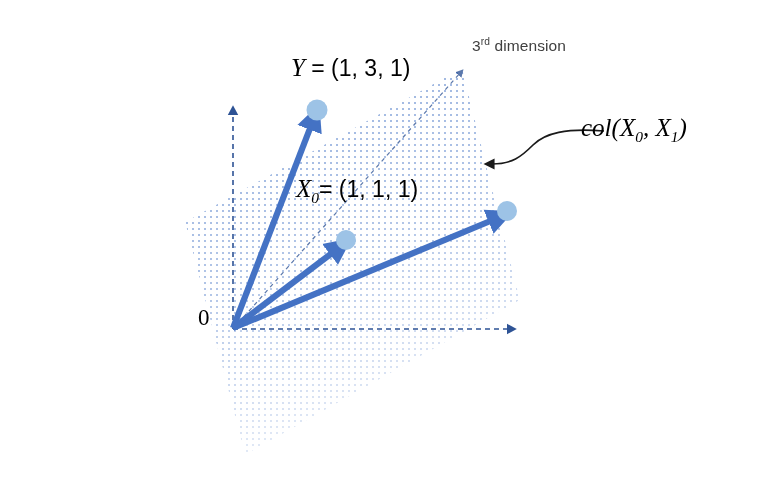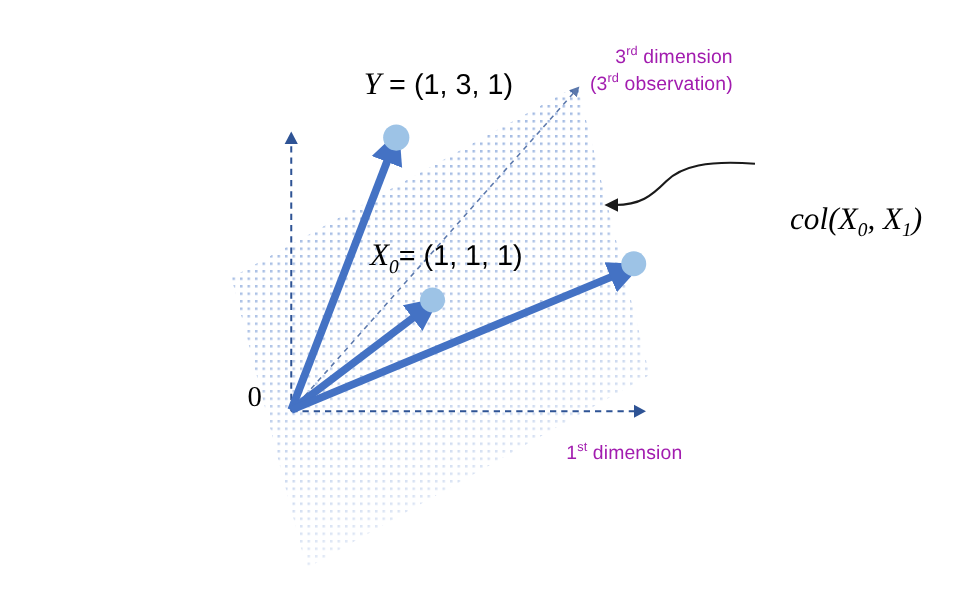--- a/index.html
+++ b/index.html
@@ -22,27 +22,26 @@
   }
   svg.canvas {
     position: absolute;
     left: 0; top: 0;
     width: 768px;
     height: 487px;
     display: block;
   }
   .axis-label {
     position: absolute;
-    color: #a21caf;
+    color: #404040;
     font-family: "Liberation Sans", sans-serif;
     font-size: 15.5px;
     line-height: 1.42;
     white-space: nowrap;
     letter-spacing: 0.1px;
-    text-align: right;
   }
   .axis-label sup {
     font-size: 0.66em;
     vertical-align: super;
     line-height: 0;
   }
   .math-label {
     position: absolute;
     color: #000000;
     font-family: "Liberation Serif", serif;
@@ -124,45 +123,39 @@
     <g>
       <path d="M604,131 C566,128 545,133 533,145 C521,157 512,164 492,164" fill="none" stroke="#1a1a1a" stroke-width="1.7" marker-end="url(#arrowBlack)"></path>
     </g>
   </svg>
 
 
   <div class="axis-label" style="left:472px; top:35px;">
     <div>
       <span>3</span><sup>rd</sup><span> dimension</span>
     </div>
-    <div>
-      <span>(3</span><sup>rd</sup><span> observation)</span>
-    </div>
   </div>
 
   <div class="axis-label" style="left:453px; top:352px;">
-    <div>
-      <span>1</span><sup>st</sup><span> dimension</span>
-    </div>
   </div>
 
   <div class="origin-label" style="left:198px; top:305px;">0</div>
 
   <div class="math-label" style="left:291px; top:54px;">
     <span>
       <span style="font-style:italic;">Y</span><span class="up"> = (1, 3, 1)</span>
     </span>
   </div>
 
-  <div class="math-label" style="left:296px; top:191px;">
+  <div class="math-label" style="left:296px; top:175px;">
     <span>
       <span style="font-style:italic;">X</span><sub>0</sub><span class="up">= (1, 1, 1)</span>
     </span>
   </div>
 
 
-  <div class="math-label" style="left:632px; top:114px;margin-top:48px;">
+  <div class="math-label" style="left:581px; top:114px;">
     <span>
       <span>col(</span><span>X</span><sub>0</sub><span>, </span><span>X</span><sub>1</sub><span>)</span>
     </span>
   </div>
 
 </div>
 
 </body></html>

